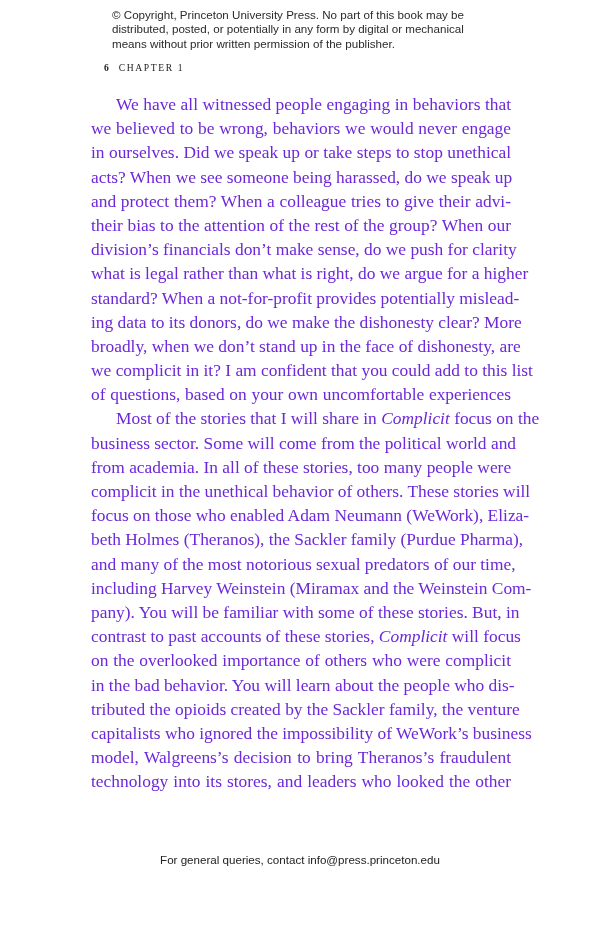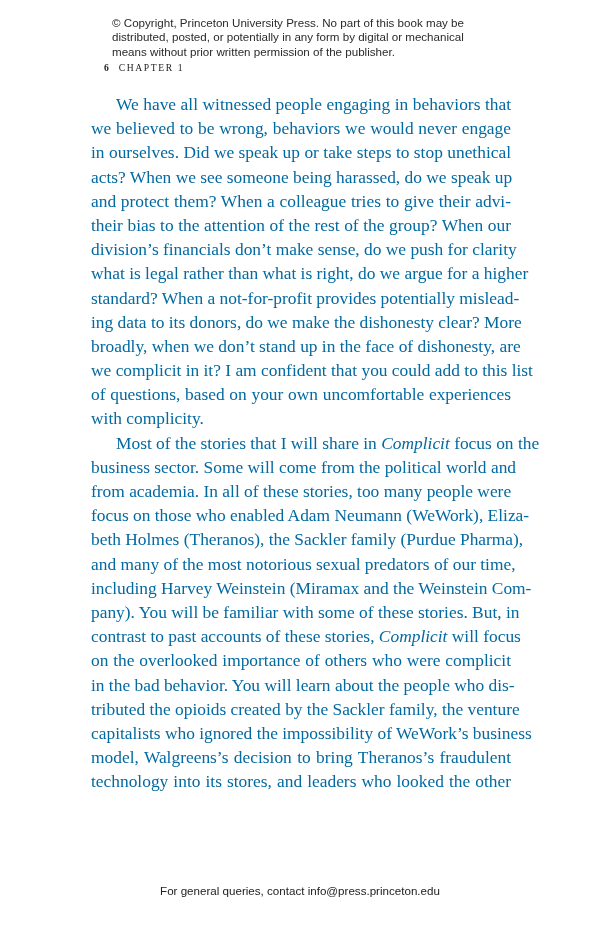--- a/index.html
+++ b/index.html
@@ -1,38 +1,38 @@
 <!DOCTYPE html>
 <html><head>
   <meta charset="utf-8">
   <style>
     html, body { margin: 0; padding: 0; background: #ffffff; }
     body { width: 600px; height: 927px; position: relative; overflow: hidden; }
     .copyright {
-      position: absolute; left: 112px; top: 16px; width: 400px;
+      position: absolute; left: 112px; top: 8px; width: 400px;
       font-family: "Liberation Sans", sans-serif; font-size: 11.6px; line-height: 14.3px;
       color: #2a2a2a;
     }
     .copyright div { white-space: nowrap; }
     .running-head {
       position: absolute; left: 104px; top: 62px;
       font-family: Liberation Serif, serif; font-size: 9.6px; letter-spacing: 1.6px;
       color: #222;
     }
     .running-head .pgnum { font-weight: bold; margin-right: 10px; letter-spacing: 0; }
     .body-text {
       position: absolute; left: 91px; top: 92px; width: 420px;
       font-family: "Liberation Serif", "DejaVu Serif", serif; font-size: 17.4px;
-      line-height: 24.2px; color: #0369a1;
+      line-height: 24.2px; color: #6d28d9;
     }
     .line { white-space: nowrap; text-align: justify; text-align-last: justify; height: 24.2px; }
     .line.indent { padding-left: 25px; }
     .line.last { text-align-last: left; }
     .footer {
-      position: absolute; left: 0; top: 884px; width: 600px; text-align: center;
+      position: absolute; left: 0; top: 853px; width: 600px; text-align: center;
       font-family: "Liberation Sans", sans-serif; font-size: 11.6px; color: #222;
     }
     em { font-style: italic; }
   </style>
 </head>
 <body>
 
 <div class="copyright">
   <div>© Copyright, Princeton University Press. No part of this book may be</div>
   <div>distributed, posted, or potentially in any form by digital or mechanical</div>
@@ -51,25 +51,25 @@
   <div class="line">acts? When we see someone being harassed, do we speak up</div>
   <div class="line">and protect them? When a colleague tries to give their advi-</div>
   <div class="line">their bias to the attention of the rest of the group? When our</div>
   <div class="line">division’s financials don’t make sense, do we push for clarity</div>
   <div class="line">what is legal rather than what is right, do we argue for a higher</div>
   <div class="line">standard? When a not-for-profit provides potentially mislead-</div>
   <div class="line">ing data to its donors, do we make the dishonesty clear? More</div>
   <div class="line">broadly, when we don’t stand up in the face of dishonesty, are</div>
   <div class="line">we complicit in it? I am confident that you could add to this list</div>
   <div class="line">of questions, based on your own uncomfortable experiences</div>
-  <div class="line last">with complicity.</div>
 
   <div class="line indent"><span>Most of the stories that I will share in </span><em>Complicit</em><span> focus on the</span></div>
   <div class="line">business sector. Some will come from the political world and</div>
   <div class="line">from academia. In all of these stories, too many people were</div>
+  <div class="line">complicit in the unethical behavior of others. These stories will</div>
   <div class="line">focus on those who enabled Adam Neumann (WeWork), Eliza-</div>
   <div class="line">beth Holmes (Theranos), the Sackler family (Purdue Pharma),</div>
   <div class="line">and many of the most notorious sexual predators of our time,</div>
   <div class="line">including Harvey Weinstein (Miramax and the Weinstein Com-</div>
   <div class="line">pany). You will be familiar with some of these stories. But, in</div>
   <div class="line"><span>contrast to past accounts of these stories, </span><em>Complicit</em><span> will focus</span></div>
   <div class="line">on the overlooked importance of others who were complicit</div>
   <div class="line">in the bad behavior. You will learn about the people who dis-</div>
   <div class="line">tributed the opioids created by the Sackler family, the venture</div>
   <div class="line">capitalists who ignored the impossibility of WeWork’s business</div>

